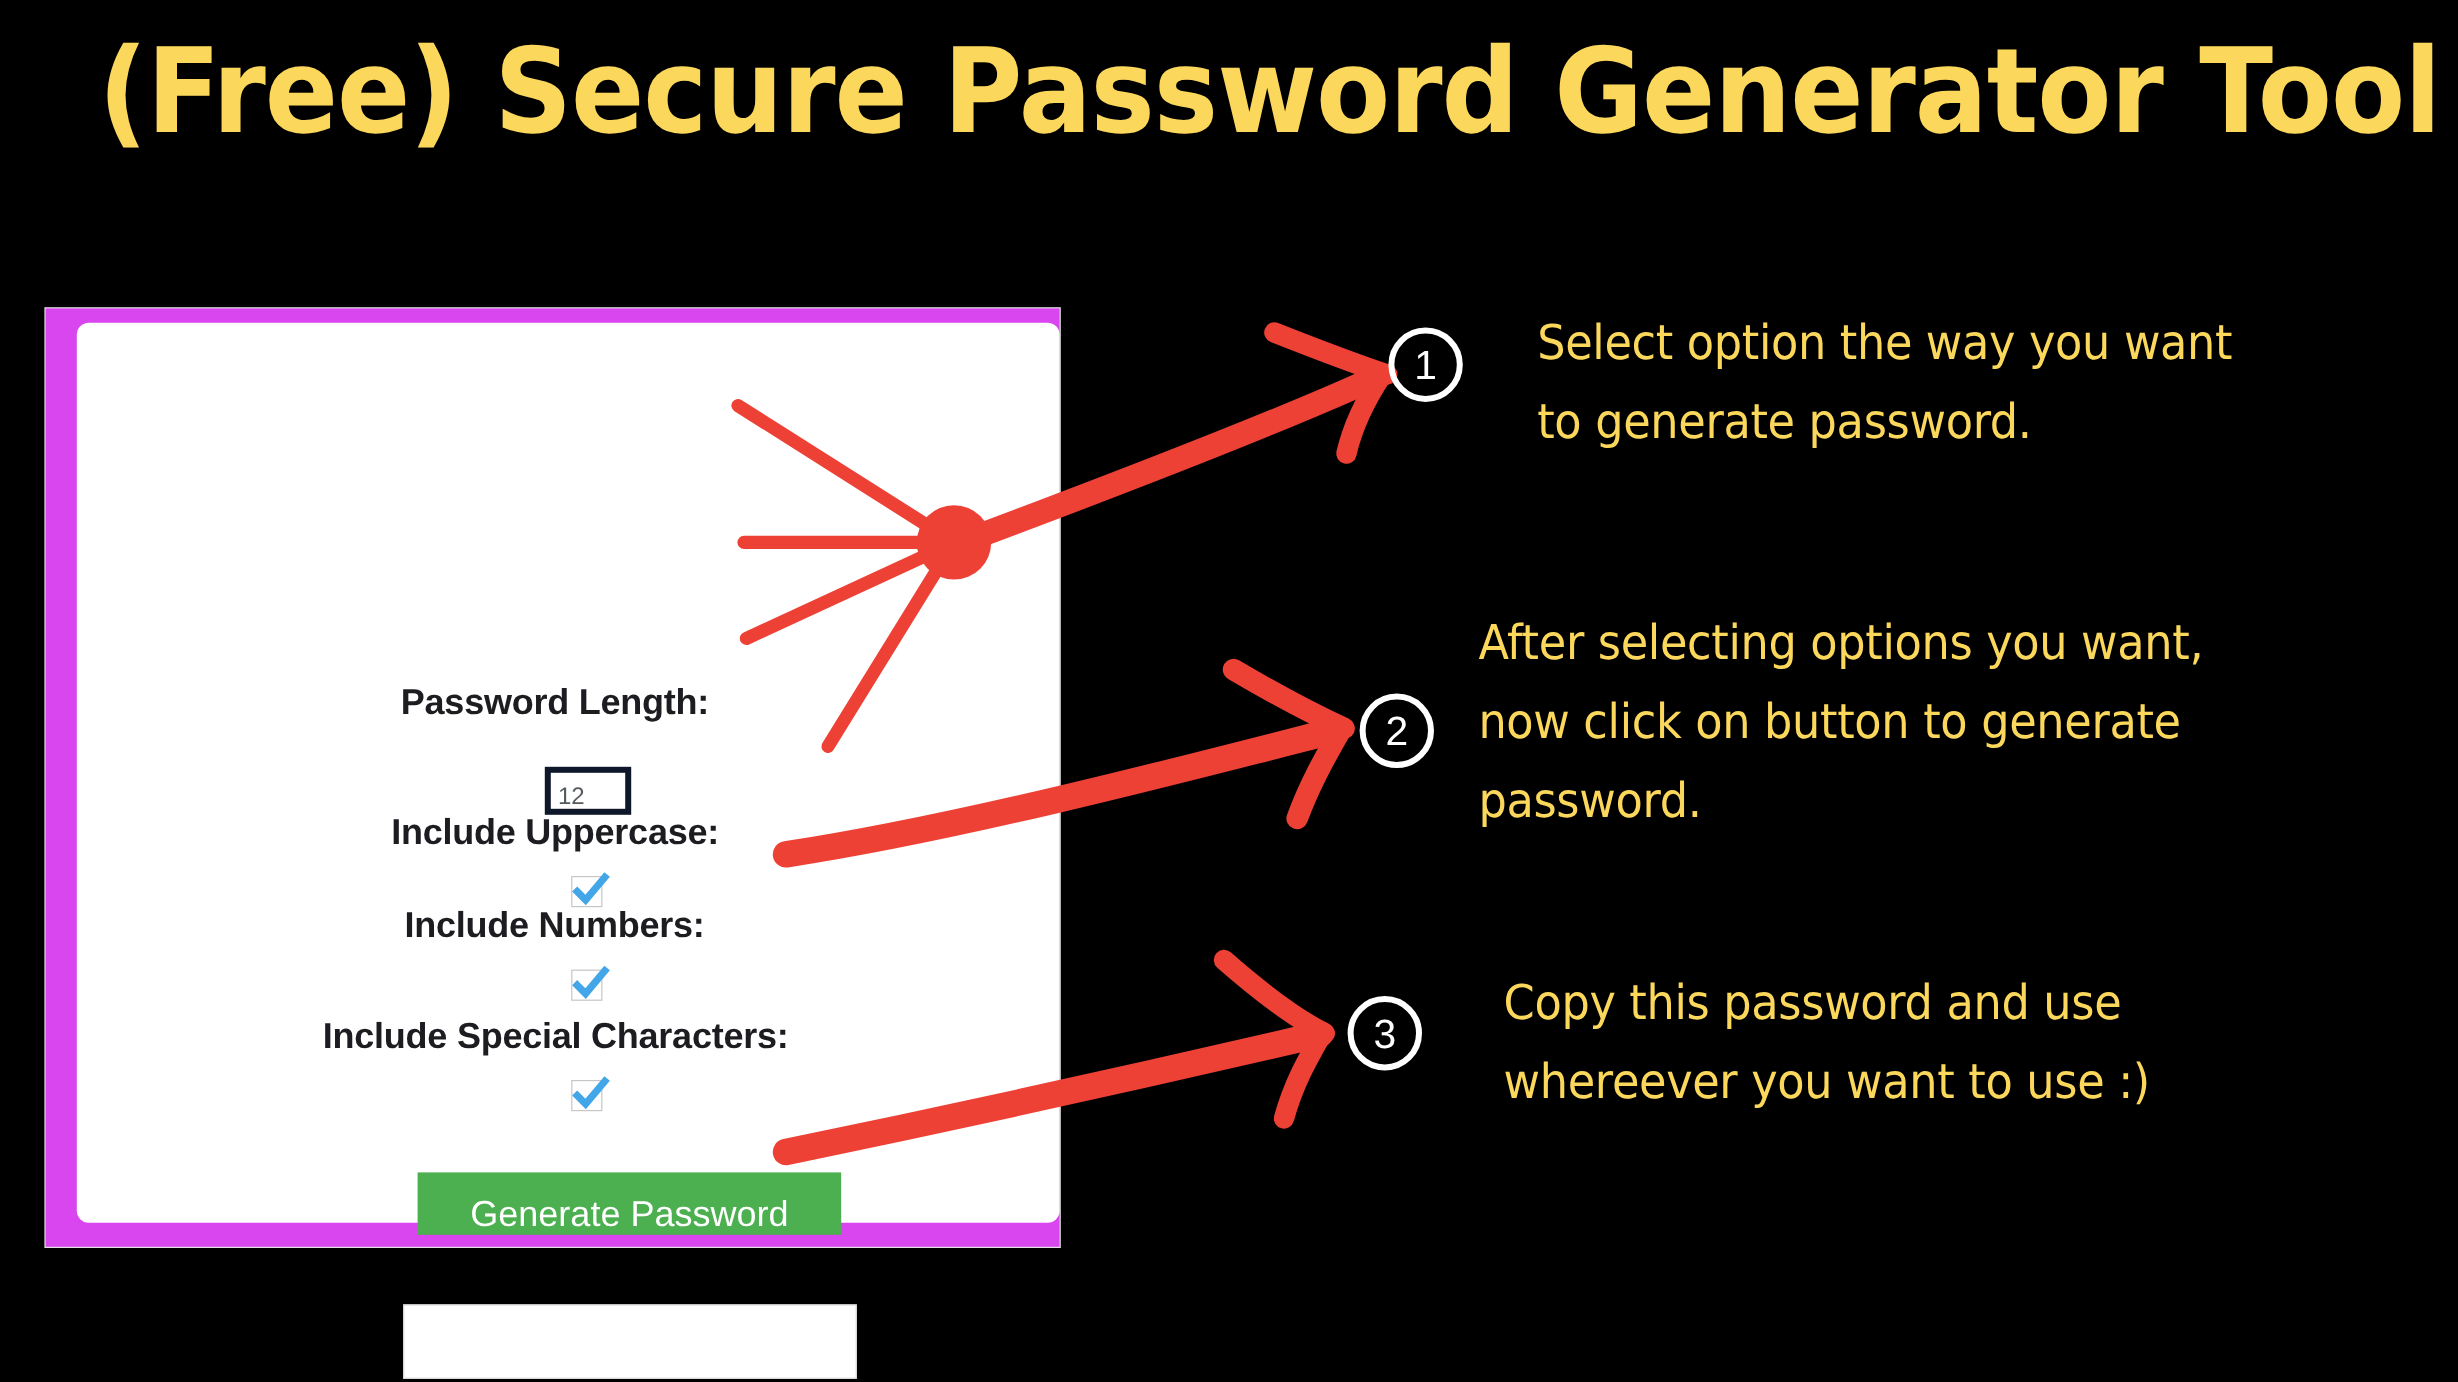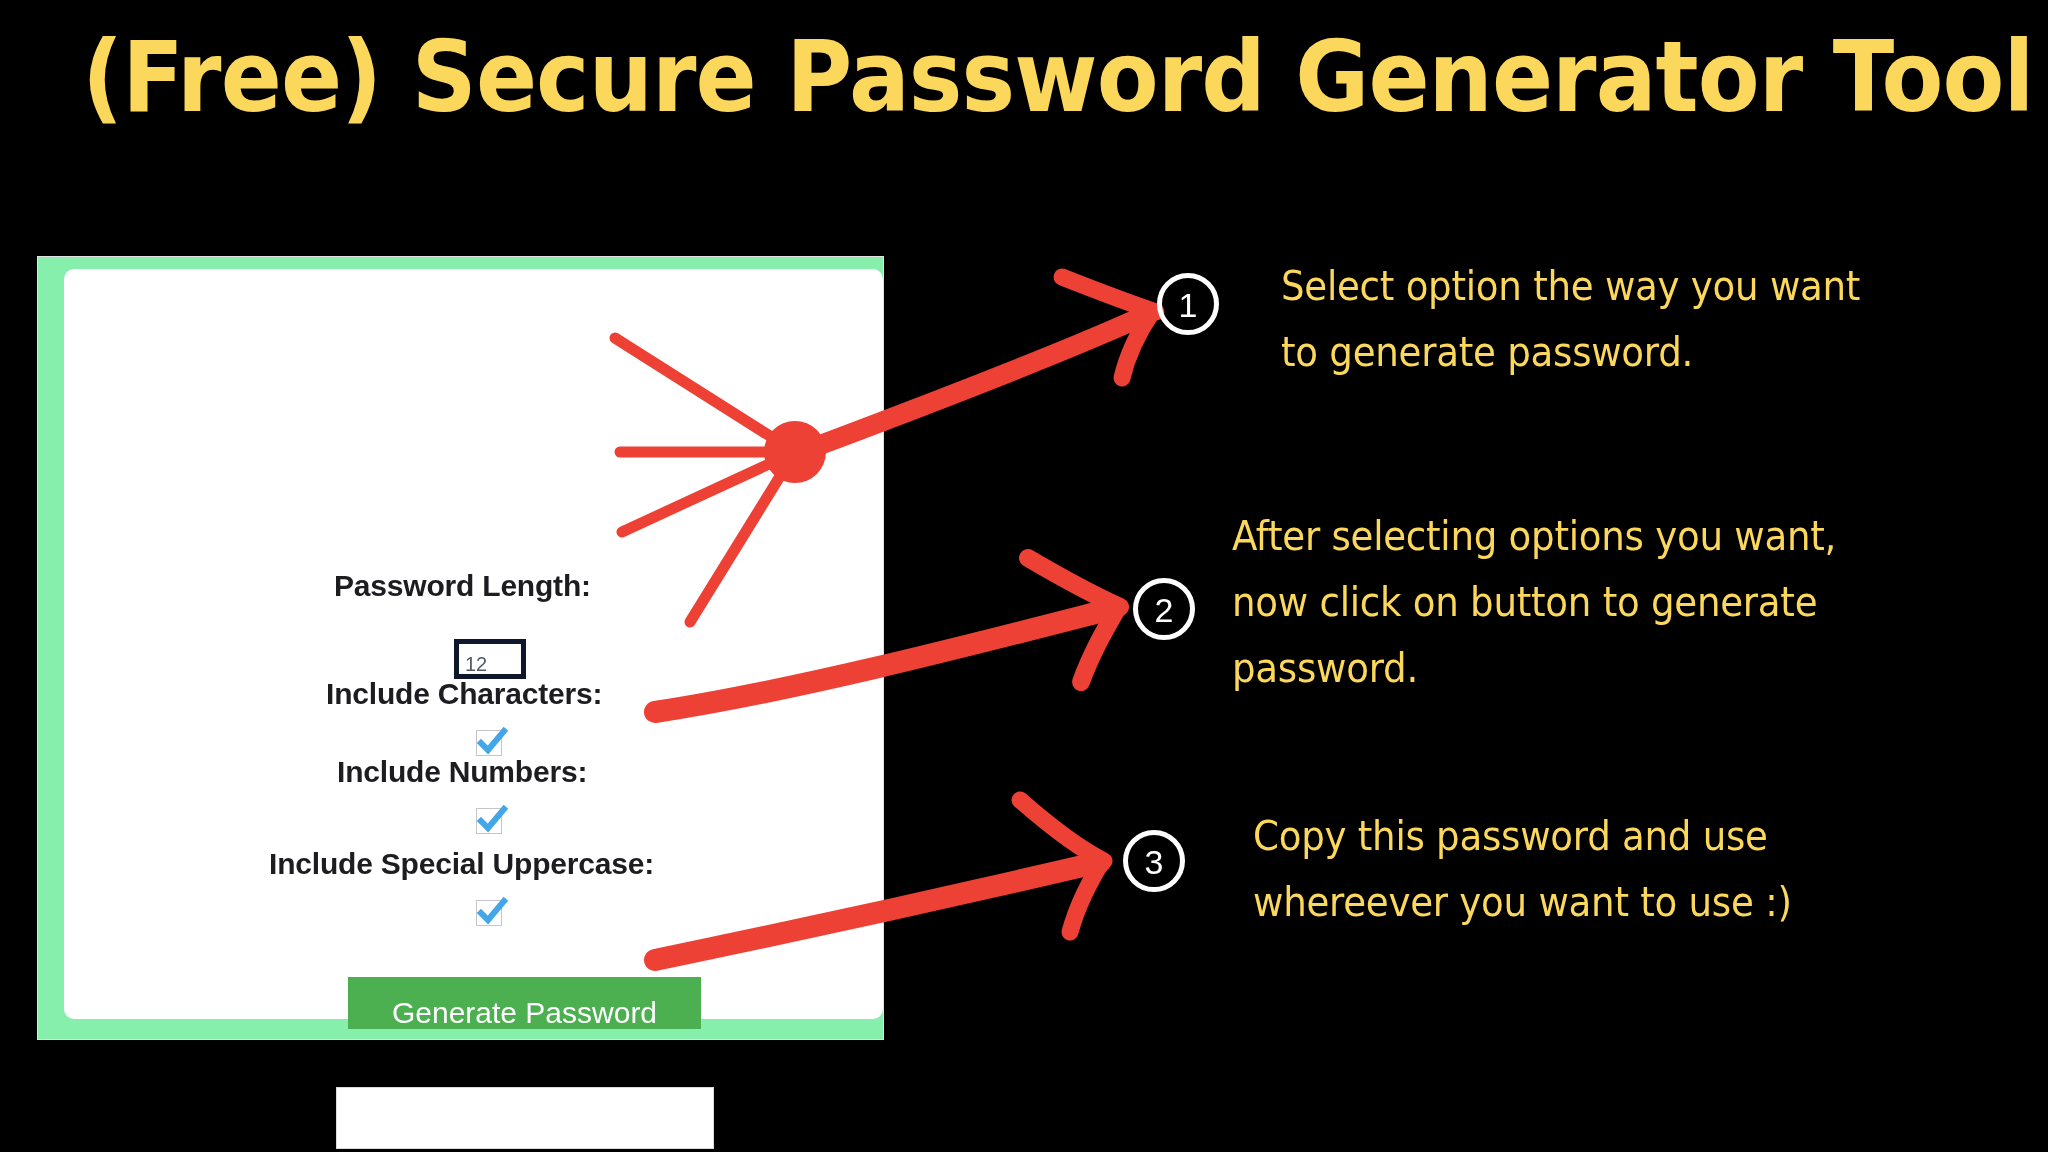--- a/index.html
+++ b/index.html
@@ -41,21 +41,21 @@
     transform-origin: center top;
   }
 
   
   .panel-outer {
     position: absolute;
     left: 38px;
     top: 257px;
     width: 845px;
     height: 782px;
-    background: #86efac;
+    background: #d946ef;
     box-shadow: 0 0 0 1px #e2e2e2;
   }
   .panel-inner {
     position: absolute;
     left: 26px;
     top: 12px;
     width: 819px;
     height: 750px;
     background: #FFFFFF;
     border-radius: 10px 10px 10px 10px;
@@ -180,35 +180,35 @@
   <div class="title">(Free) Secure Password Generator Tool</div>
 
   <div class="panel-outer">
     <div class="panel-inner">
       <div class="form-area">
 
         <div class="fld-label" style="left:270px; top:300px;">Password Length:</div>
 
         <div class="len-input">12</div>
 
-        <div class="fld-label" style="left:262px; top:408px;">Include Characters:</div>
+        <div class="fld-label" style="left:262px; top:408px;">Include Uppercase:</div>
         <div class="cbox" style="left:412px; top:461px;">
           <svg viewBox="0 0 36 36">
             <path d="M7 19 L14 26 L30 7" fill="none" stroke="#43A6E8" stroke-width="6" stroke-linecap="square" stroke-linejoin="miter"></path>
           </svg>
         </div>
 
         <div class="fld-label" style="left:273px; top:486px;text-align:center;">Include Numbers:</div>
         <div class="cbox" style="left:412px; top:539px;">
           <svg viewBox="0 0 36 36">
             <path d="M7 19 L14 26 L30 7" fill="none" stroke="#43A6E8" stroke-width="6" stroke-linecap="square" stroke-linejoin="miter"></path>
           </svg>
         </div>
 
-        <div class="fld-label" style="left:205px; top:578px;">Include Special Uppercase:</div>
+        <div class="fld-label" style="left:205px; top:578px;">Include Special Characters:</div>
         <div class="cbox" style="left:412px; top:631px;">
           <svg viewBox="0 0 36 36">
             <path d="M7 19 L14 26 L30 7" fill="none" stroke="#43A6E8" stroke-width="6" stroke-linecap="square" stroke-linejoin="miter"></path>
           </svg>
         </div>
 
         <div class="btn-green btn-gen">Generate Password</div>
 
         <div class="pw-output" placeholder=""></div>
 

